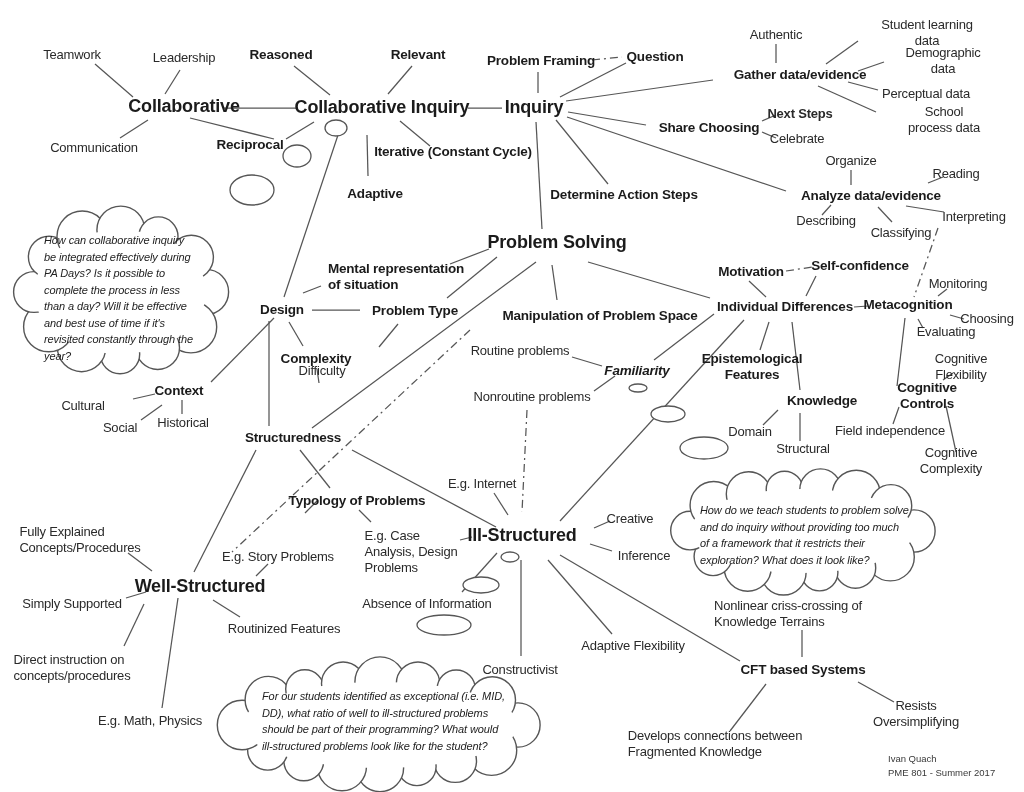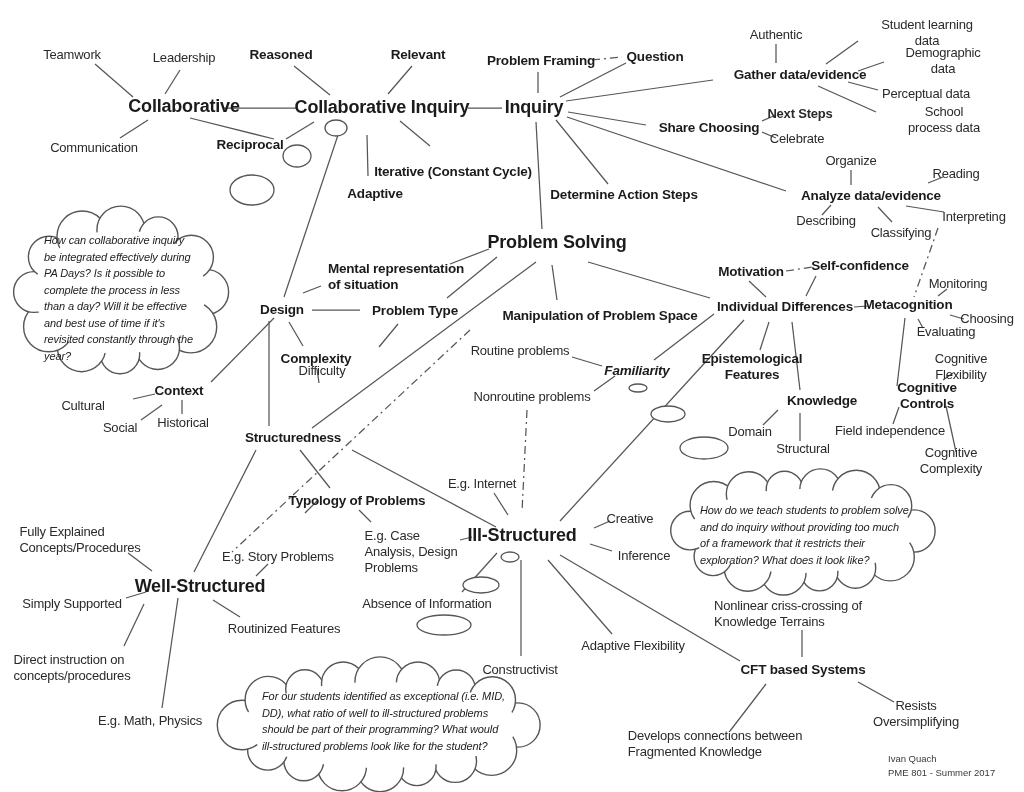--- a/index.html
+++ b/index.html
@@ -200,21 +200,21 @@
     <div class="node n-rg" style="left: 926px; top: 94px;">Perceptual data</div>
     <div class="node n-rg" style="left: 944px; top: 120px;">School process data</div>
     <div class="node n-xl" style="left: 164px; top: 107px; margin-left: 20px;">Collaborative</div>
     <div class="node n-xl" style="left: 382px; top: 108px;">Collaborative Inquiry</div>
     <div class="node n-xl" style="left: 534px; top: 108px;">Inquiry</div>
     <div class="node n-lg" style="left: 709px; top: 128px;">Share Choosing</div>
     <div class="node n-rg" style="left: 800px; top: 114px; font-weight: bold;">Next Steps</div>
     <div class="node n-rg" style="left: 797px; top: 139px;">Celebrate</div>
     <div class="node n-rg" style="left: 94px; top: 148px;">Communication</div>
     <div class="node n-lg" style="left: 250px; top: 145px;">Reciprocal</div>
-    <div class="node n-lg" style="left: 453px; top: 152px; margin-top: 20px;">Iterative (Constant Cycle)</div>
+    <div class="node n-lg" style="left: 453px; top: 152px;">Iterative (Constant Cycle)</div>
     <div class="node n-rg" style="left: 851px; top: 161px;">Organize</div>
     <div class="node n-rg" style="left: 956px; top: 174px;">Reading</div>
     <div class="node n-lg" style="left: 375px; top: 194px;">Adaptive</div>
     <div class="node n-lg" style="left: 624px; top: 195px;">Determine Action Steps</div>
     <div class="node n-lg" style="left: 871px; top: 196px;">Analyze data/evidence</div>
     <div class="node n-rg" style="left: 974px; top: 217px;">Interpreting</div>
     <div class="node n-rg" style="left: 826px; top: 221px;">Describing</div>
     <div class="node n-rg" style="left: 901px; top: 233px;">Classifying</div>
     <div class="node n-xl" style="left: 557px; top: 243px;">Problem Solving</div>
     <div class="node n-lg ta-l" style="left: 396px; top: 277px;">Mental representation

